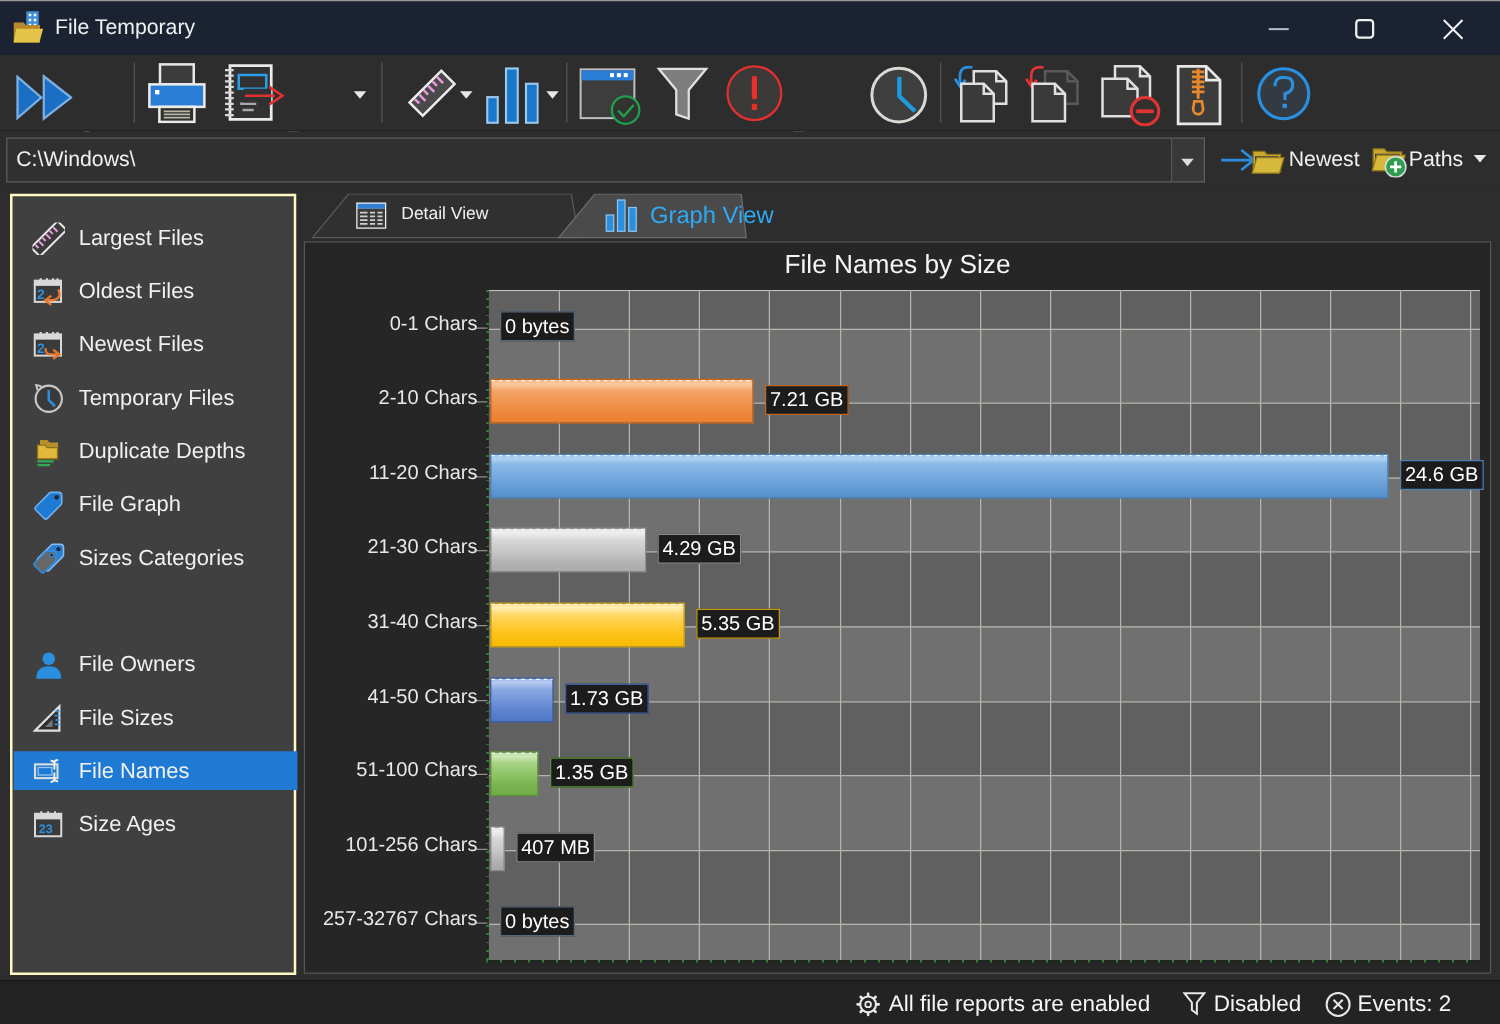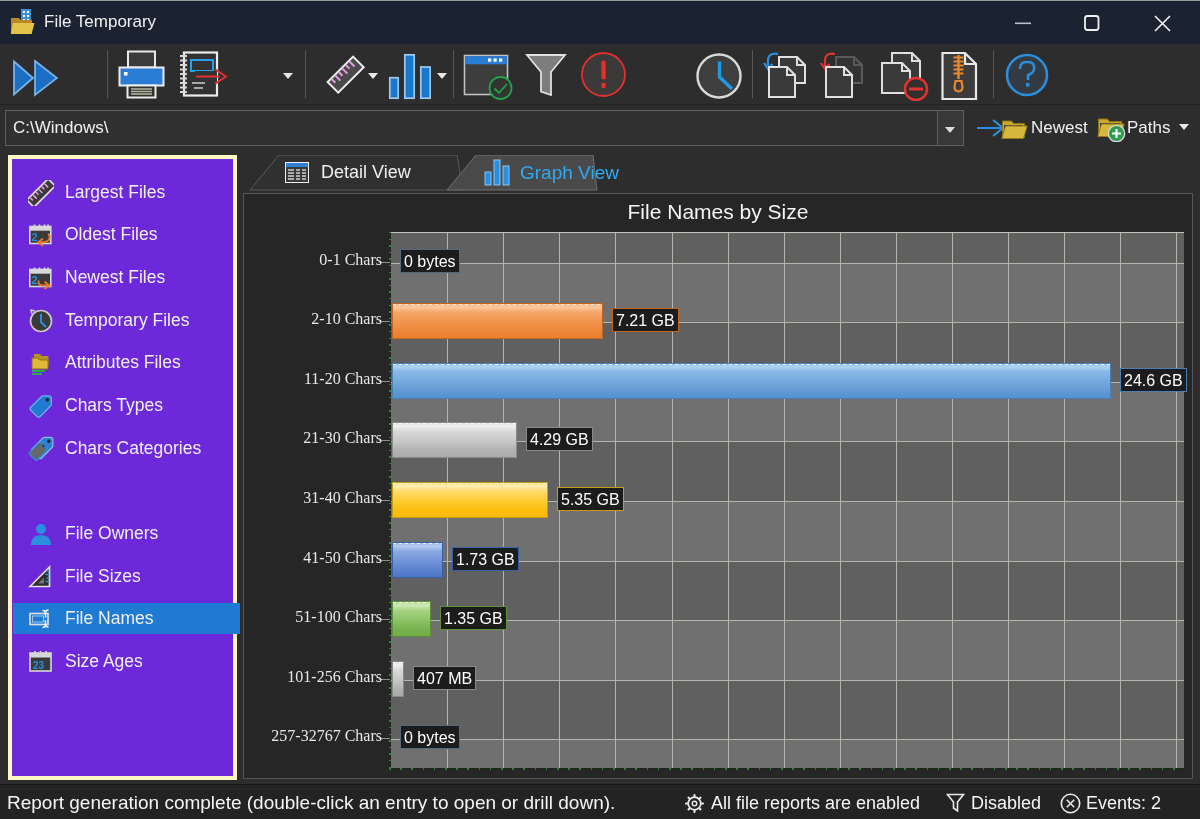--- a/index.html
+++ b/index.html
@@ -31,41 +31,41 @@
   background:#303030; border:1px solid #5f5f5f; color:#f0f0f0; font-size:17px;
   line-height:34px; padding-left:7px; }
 #addrdrop { position:absolute; left:938px; top:5px; width:26px; height:36px;
   background:#383838; border:1px solid #5f5f5f; border-left:none; }
 #addrdrop:after { content:""; position:absolute; left:7px; top:16px; width:0; height:0;
   border-left:5px solid transparent; border-right:5px solid transparent; border-top:6px solid #ddd; }
 .addrtxt { position:absolute; color:#f0f0f0; font-size:17px; top:13px; }
 
 
 #sidebar { position:absolute; left:8px; top:155px; width:229px; height:625px;
-  background:#6d28d9; border:4px solid #fef9c3; }
+  background:#404040; border:2px solid #fef9c3; }
 .sitem { position:absolute; left:1px; width:227px; height:31px; color:#f0f0f0; font-size:17.5px; }
 .sitem .txt { position:absolute; left:52px; top:5px; }
 .sitem .ic  { position:absolute; left:15px; top:3px; }
 .sitem.sel { background:#1f7ad4; }
 #panel { position:absolute; left:243px; top:193px; width:950px; height:586px;
   background:#262626; border:1px solid #555; }
 #charttitle { position:absolute; left:243px; top:200px; width:950px; text-align:center;
   color:#f5f5f5; font-size:21px; }
 
 
 #plot { position:absolute; left:391px; top:232px; width:793px; height:536px;
   background:#6e6e6e; border-top:1px solid #c4c4bc; border-right:1px solid #c4c4bc; }
 .band { position:absolute; left:0; width:793px; }
 #yaxis { position:absolute; left:389px; top:232px; width:2px; height:539px;
   background:repeating-linear-gradient(180deg,#2f8038 0 1.4px,#23261f 1.4px 6.6px); }
 #xaxis { position:absolute; left:389px; top:768px; width:795px; height:2px;
   background:repeating-linear-gradient(90deg,#2f8038 0 1.6px,#23261f 1.6px 11.2px); }
 .vgrid { position:absolute; top:0; width:1px; height:536px; background:#b5b5ad; }
 .hgrid { position:absolute; left:0; width:793px; height:1px; background:#b5b5ad; }
-.cat { position:absolute; right:818px; width:200px; text-align:right; color:#e8e8e8; font-size:16px;font-family:Liberation Serif, serif; }
+.cat { position:absolute; right:818px; width:200px; text-align:right; color:#e8e8e8; font-size:16px; }
 .bar { position:absolute; left:392px; height:36px; }
 .bar:before { content:""; position:absolute; left:0; right:0; top:0; height:1px;
   background:repeating-linear-gradient(90deg, rgba(255,255,255,.8) 0 3px, rgba(255,255,255,0) 3px 6px); }
 .vlab { position:absolute; height:24px; background:#1c1c1c; color:#fff; font-size:16px;
   line-height:23px; padding:0 3px; border:1px solid #888; white-space:nowrap; }
 
 
 #statusbar { position:absolute; left:0; top:784px; width:1200px; height:35px;
   background:#232324; color:#f5f5f5; font-size:18px; border-top:1px solid #161616; }
 </style>
@@ -274,41 +274,41 @@
             <path d="M13 6 L13 14 L18 19" fill="none" stroke="#2b8fe0" stroke-width="2"></path>
           </svg></span>
         <span class="txt">Temporary Files</span>
       </div>
     <div class="sitem" style="top:188px">
         <span class="ic"><svg width="26" height="26" viewBox="0 0 26 26">
             <path d="M6 4 h6 l1.5 2 h7 v10 h-14.5 Z" fill="#b8902a"></path>
             <path d="M4 8 h6 l1.5 2 h8.5 v9 h-16 Z" fill="#e0b83a" stroke="#8a7418" stroke-width="1"></path>
             <path d="M4 21 h13 M4 24 h10" stroke="#2faa52" stroke-width="1.8"></path>
           </svg></span>
-        <span class="txt">Attributes Files</span>
+        <span class="txt">Duplicate Depths</span>
       </div>
     <div class="sitem" style="top:231px">
         <span class="ic"><svg width="26" height="26" viewBox="0 0 26 26">
             <path d="M2.8 14.2 L13.3 3.7 a2.6 2.6 0 0 1 1.85 -0.77 l5.6 0 a2.6 2.6 0 0 1 2.6 2.6 l0 5.6 a2.6 2.6 0 0 1 -0.77 1.85 L12.1 23.5 a2.1 2.1 0 0 1 -2.96 0 L2.8 17.2 a2.1 2.1 0 0 1 0 -2.96 Z" fill="#1f7ad4" stroke="#6db0ea" stroke-width="1.3"></path>
             <circle cx="19.3" cy="6.8" r="1.9" fill="#24292e"></circle>
           </svg></span>
-        <span class="txt">Chars Types</span>
+        <span class="txt">File Graph</span>
       </div>
     <div class="sitem" style="top:274px">
         <span class="ic"><svg width="26" height="26" viewBox="0 0 26 26">
             <g transform="translate(1.5,-1.5)">
               <path d="M2.8 14.2 L13.3 3.7 a2.6 2.6 0 0 1 1.85 -0.77 l5.6 0 a2.6 2.6 0 0 1 2.6 2.6 l0 5.6 a2.6 2.6 0 0 1 -0.77 1.85 L12.1 23.5 a2.1 2.1 0 0 1 -2.96 0 L2.8 17.2 a2.1 2.1 0 0 1 0 -2.96 Z" fill="#2c7fd6" stroke="#8abbec" stroke-width="1.2"></path>
               <circle cx="19.3" cy="6.8" r="1.7" fill="#24292e"></circle>
             </g>
             <g transform="translate(-0.5,4.5) scale(0.82)">
               <path d="M2.8 14.2 L13.3 3.7 a2.6 2.6 0 0 1 1.85 -0.77 l5.6 0 a2.6 2.6 0 0 1 2.6 2.6 l0 5.6 a2.6 2.6 0 0 1 -0.77 1.85 L12.1 23.5 a2.1 2.1 0 0 1 -2.96 0 L2.8 17.2 a2.1 2.1 0 0 1 0 -2.96 Z" fill="#676767" stroke="#2b8fe0" stroke-width="1.5"></path>
               <circle cx="19.3" cy="6.8" r="1.9" fill="#24292e" stroke="#2b8fe0" stroke-width="1"></circle>
             </g>
           </svg></span>
-        <span class="txt">Chars Categories</span>
+        <span class="txt">Sizes Categories</span>
       </div>
     <div class="sitem" style="top:359px">
         <span class="ic"><svg width="26" height="26" viewBox="0 0 26 26">
             <circle cx="13" cy="8" r="5" fill="#2b8fe0"></circle>
             <path d="M3 24 q0 -10 10 -10 q10 0 10 10 Z" fill="#2b8fe0"></path>
           </svg></span>
         <span class="txt">File Owners</span>
       </div>
     <div class="sitem" style="top:402px">
         <span class="ic"><svg width="26" height="26" viewBox="0 0 26 26">
@@ -341,21 +341,21 @@
     <svg style="position:absolute;left:245px;top:155px" width="360" height="36" viewBox="0 0 360 36">
       <path d="M34 0 L212 0 L218 35 L5 35 Z" fill="#303030" stroke="#5a5a5a" stroke-width="1"></path>
       <path d="M231 0 L348 0 L352 35 L202 35 Z" fill="#4a4a4a" stroke="#6e6e6e" stroke-width="1"></path>
     </svg>
     <svg style="position:absolute;left:284px;top:161px" width="26" height="24" viewBox="0 0 26 24">
       <rect x="1" y="1" width="24" height="21" fill="#f0f0f0"></rect>
       <rect x="2" y="2" width="22" height="4" fill="#2f7fd3"></rect>
       <rect x="2" y="6" width="22" height="15" fill="#3a3a3a"></rect>
       <path d="M4 9 h6 M4 12 h6 M4 15 h6 M4 18 h6 M12 9 h4 M12 12 h4 M12 15 h4 M12 18 h4 M18 9 h4 M18 12 h4 M18 15 h4 M18 18 h4" stroke="#d0d0d0" stroke-width="1.4"></path>
     </svg>
-    <div style="position:absolute;left:321px;top:162px;font-size:18px;color:#f0f0f0">Detail View</div>
+    <div style="position:absolute;left:321px;top:162px;font-size:14px;color:#f0f0f0">Detail View</div>
     <svg style="position:absolute;left:484px;top:159px" width="26" height="27" viewBox="0 0 26 27">
       <rect x="1" y="13" width="6" height="13" fill="#2b8fe0" stroke="#8ec4ee" stroke-width="1"></rect>
       <rect x="10" y="1" width="6" height="25" fill="#2b8fe0" stroke="#8ec4ee" stroke-width="1"></rect>
       <rect x="19" y="7" width="6" height="19" fill="#2b8fe0" stroke="#8ec4ee" stroke-width="1"></rect>
     </svg>
     <div style="position:absolute;left:520px;top:162px;font-size:19px;color:#2eaaf4">Graph View</div>
   </div>
 
   <div id="panel"></div>
   <div id="charttitle">File Names by Size</div>
@@ -425,21 +425,20 @@
   <div class="vlab" style="left:612px;top:308px;border-color:#c1661f">7.21 GB</div>
   <div class="vlab" style="left:1120px;top:368px;border-color:#4a7fb5">24.6 GB</div>
   <div class="vlab" style="left:526px;top:427px;border-color:#8a8a8a">4.29 GB</div>
   <div class="vlab" style="left:557px;top:487px;border-color:#c79c10">5.35 GB</div>
   <div class="vlab" style="left:452px;top:547px;border-color:#3a5fa5">1.73 GB</div>
   <div class="vlab" style="left:440px;top:606px;border-color:#5d9038">1.35 GB</div>
   <div class="vlab" style="left:413px;top:666px;border-color:#888888">407 MB</div>
   <div class="vlab" style="left:400px;top:725px;border-color:#56687a">0 bytes</div>
 
   <div id="statusbar">
-    <div style="position:absolute;left:7px;top:7px;font-size:19px">Report generation complete (double-click an entry to open or drill down).</div>
     <svg style="position:absolute;left:684px;top:8px" width="21" height="21" viewBox="0 0 24 24">
         <circle cx="12" cy="12" r="7.2" fill="none" stroke="#e8e8e8" stroke-width="2"></circle>
         <circle cx="12" cy="12" r="2.6" fill="none" stroke="#e8e8e8" stroke-width="1.6"></circle>
         <rect x="10.8" y="1.2" width="2.4" height="3.6" rx="1" fill="#e8e8e8" transform="rotate(0 12 12)"></rect>
         <rect x="10.8" y="1.2" width="2.4" height="3.6" rx="1" fill="#e8e8e8" transform="rotate(45 12 12)"></rect>
         <rect x="10.8" y="1.2" width="2.4" height="3.6" rx="1" fill="#e8e8e8" transform="rotate(90 12 12)"></rect>
         <rect x="10.8" y="1.2" width="2.4" height="3.6" rx="1" fill="#e8e8e8" transform="rotate(135 12 12)"></rect>
         <rect x="10.8" y="1.2" width="2.4" height="3.6" rx="1" fill="#e8e8e8" transform="rotate(180 12 12)"></rect>
         <rect x="10.8" y="1.2" width="2.4" height="3.6" rx="1" fill="#e8e8e8" transform="rotate(225 12 12)"></rect>
         <rect x="10.8" y="1.2" width="2.4" height="3.6" rx="1" fill="#e8e8e8" transform="rotate(270 12 12)"></rect>

